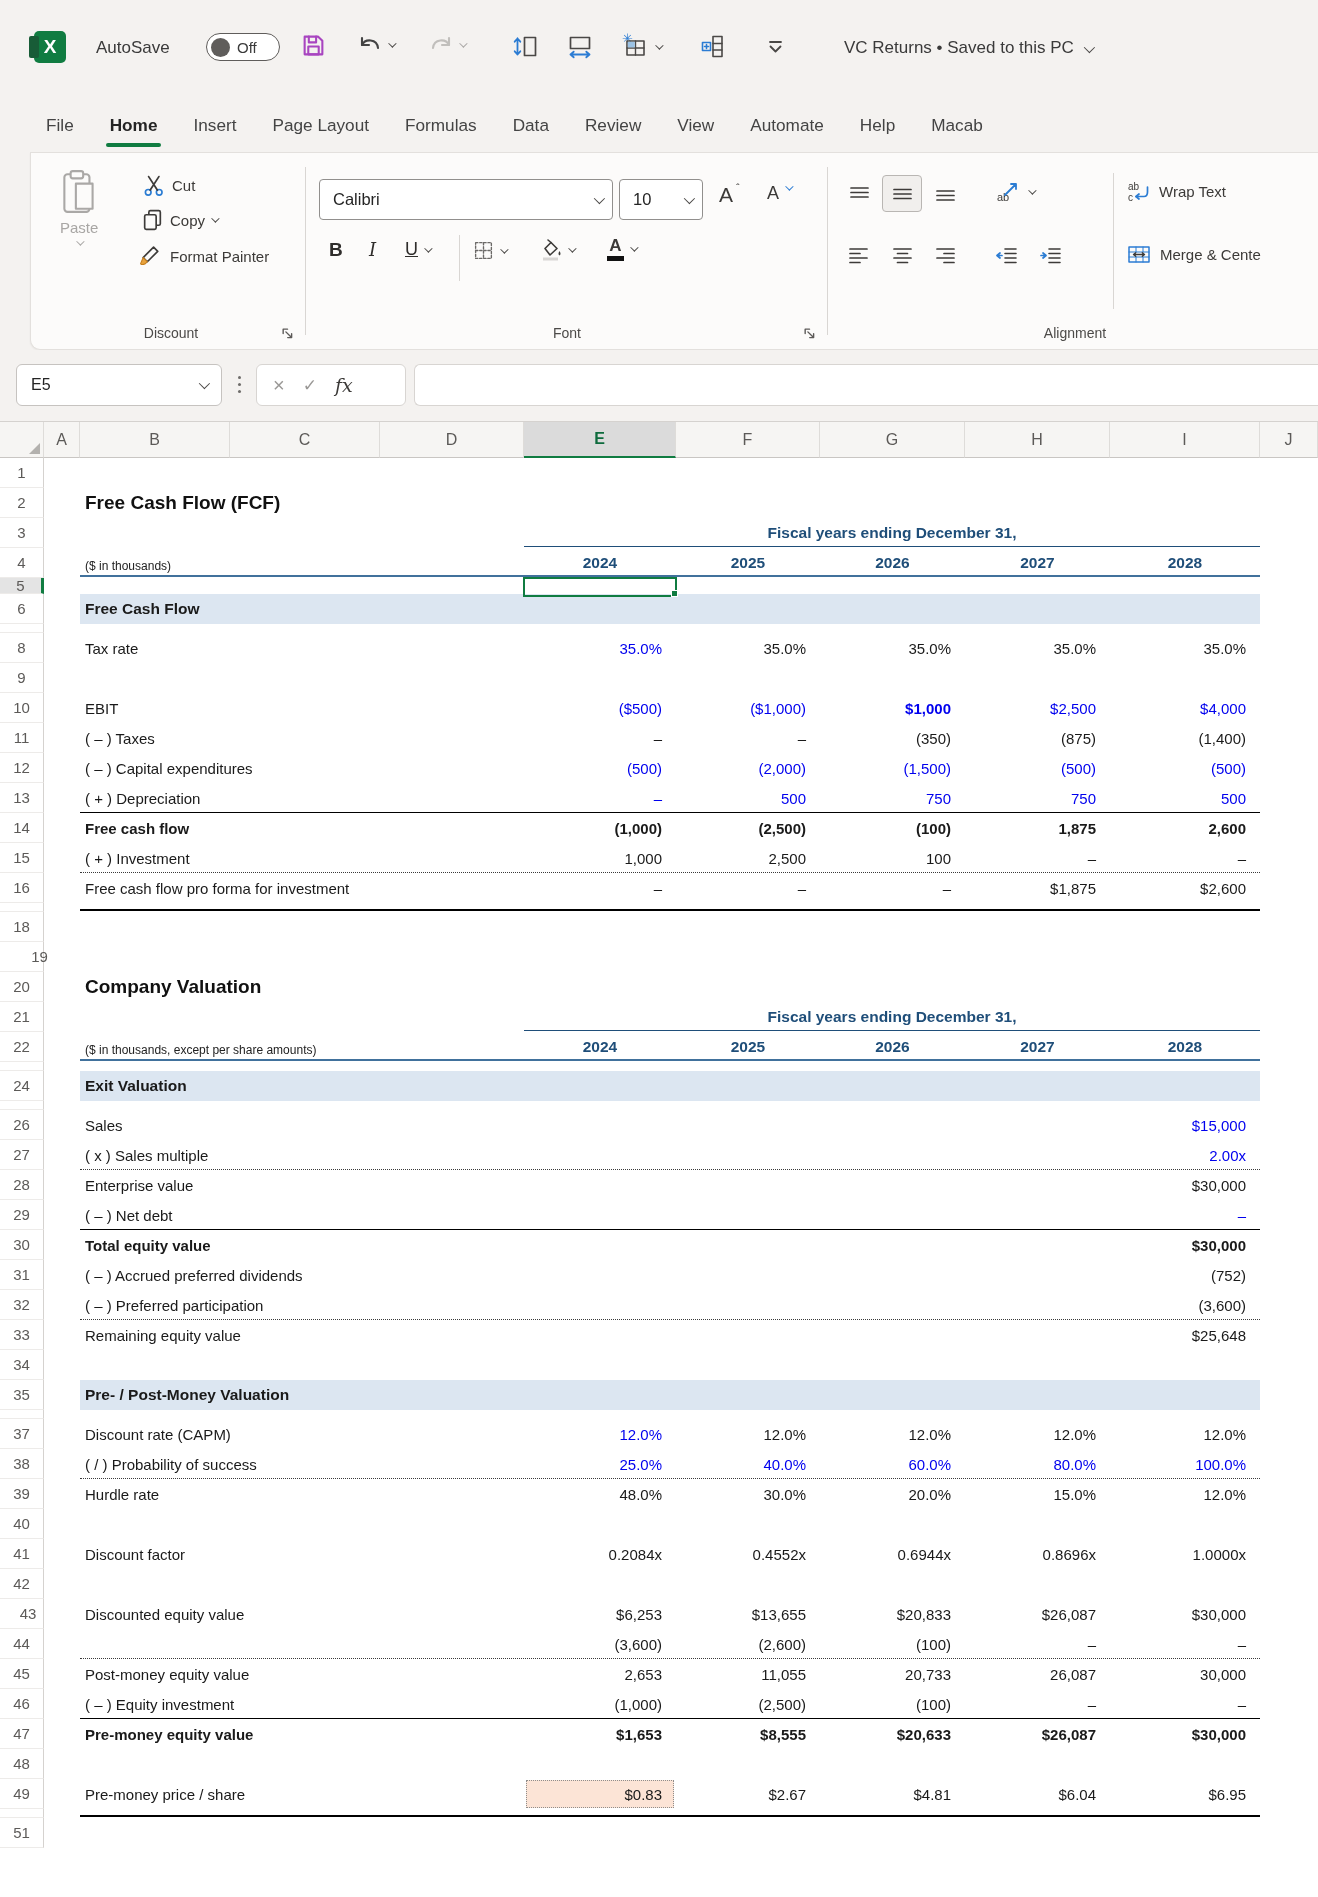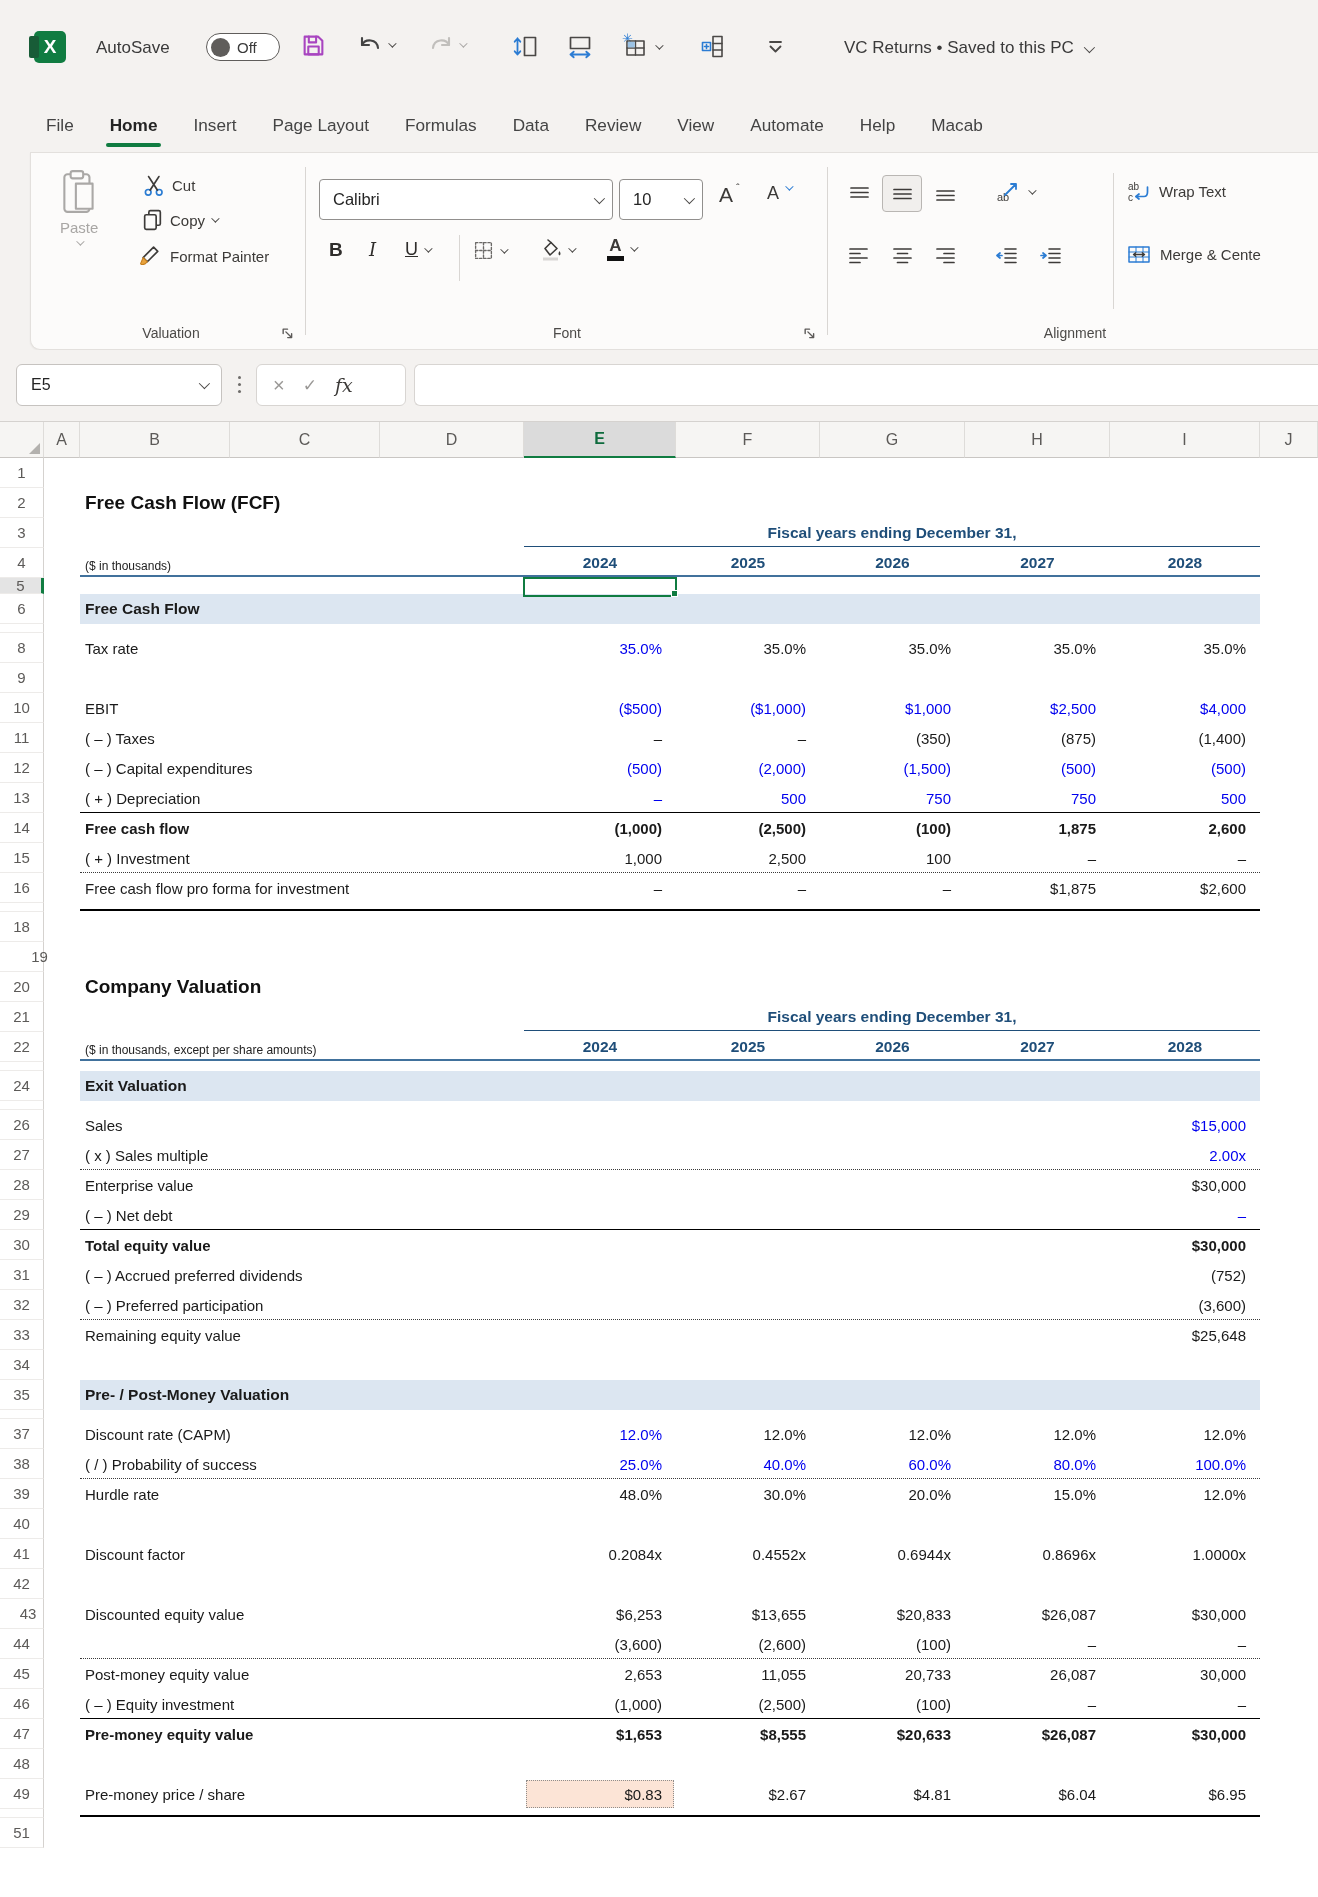--- a/index.html
+++ b/index.html
@@ -210,21 +210,21 @@
       <span>Copy</span>
       <span class="cv sm"></span>
     </div>
     <div class="ric" style="left:108px;top:91px">
       <svg width="25" height="24" viewBox="0 0 24 23">
         <path d="M4 13 L14 3 l4 4 L8 17 Z" fill="none" stroke="#3d3b39" stroke-width="1.6"></path>
         <path d="M4 13 L8 17 L6 19 q-3 1.5 -4.5 0 Z" fill="#E8A33D" stroke="#c77f1e" stroke-width="1"></path>
       </svg>
       <span>Format Painter</span>
     </div>
-    <div class="glabel" style="left:140px">Valuation</div>
+    <div class="glabel" style="left:140px">Discount</div>
     <div class="launcher" style="left:250px">
       <svg width="13" height="13" viewBox="0 0 12 12">
           <path d="M2 2 h4 M2 2 v4 M4.5 4.5 l5 5 M9.8 6.2 v3.6 h-3.6" fill="none" stroke="#5c5a58" stroke-width="1.3"></path>
         </svg>
     </div>
 
     <div class="combo" style="left:288px;top:26px;width:294px;height:41px">
       <span style="margin-left:13px;font-size:16.5px">Calibri</span>
       <span class="cv"></span>
     </div>
@@ -403,21 +403,21 @@
       <div class="c val blue" style="left: 524px; top: 211px; width: 138px; height: 30px;">35.0%</div>
       <div class="c val" style="left: 676px; top: 211px; width: 130px; height: 30px;">35.0%</div>
       <div class="c val" style="left: 820px; top: 211px; width: 131px; height: 30px;">35.0%</div>
       <div class="c val" style="left: 965px; top: 211px; width: 131px; height: 30px;">35.0%</div>
       <div class="c val" style="left: 1110px; top: 211px; width: 136px; height: 30px;">35.0%</div>
       <div class="rowhdr" style="left: 0px; top: 241px; width: 44px; height: 30px;">9</div>
       <div class="rowhdr" style="left: 0px; top: 271px; width: 44px; height: 30px;">10</div>
       <div class="c" style="left: 85px; top: 271px; width: 434px; height: 30px;">EBIT</div>
       <div class="c val blue" style="left: 524px; top: 271px; width: 138px; height: 30px; text-align: center;">($500)</div>
       <div class="c val blue" style="left: 676px; top: 271px; width: 130px; height: 30px;">($1,000)</div>
-      <div class="c val blue" style="left: 820px; top: 271px; width: 131px; height: 30px;">$1,000</div>
+      <div class="c val blue" style="left: 820px; top: 271px; width: 131px; height: 30px; font-weight: bold;">$1,000</div>
       <div class="c val blue" style="left: 965px; top: 271px; width: 131px; height: 30px;">$2,500</div>
       <div class="c val blue" style="left: 1110px; top: 271px; width: 136px; height: 30px;">$4,000</div>
       <div class="rowhdr" style="left: 0px; top: 301px; width: 44px; height: 30px;">11</div>
       <div class="c" style="left: 85px; top: 301px; width: 434px; height: 30px;">( – ) Taxes</div>
       <div class="c val" style="left: 524px; top: 301px; width: 138px; height: 30px;">–</div>
       <div class="c val" style="left: 676px; top: 301px; width: 130px; height: 30px;">–</div>
       <div class="c val" style="left: 820px; top: 301px; width: 131px; height: 30px;">(350)</div>
       <div class="c val" style="left: 965px; top: 301px; width: 131px; height: 30px;">(875)</div>
       <div class="c val" style="left: 1110px; top: 301px; width: 136px; height: 30px;">(1,400)</div>
       <div class="rowhdr" style="left: 0px; top: 331px; width: 44px; height: 30px;">12</div>

